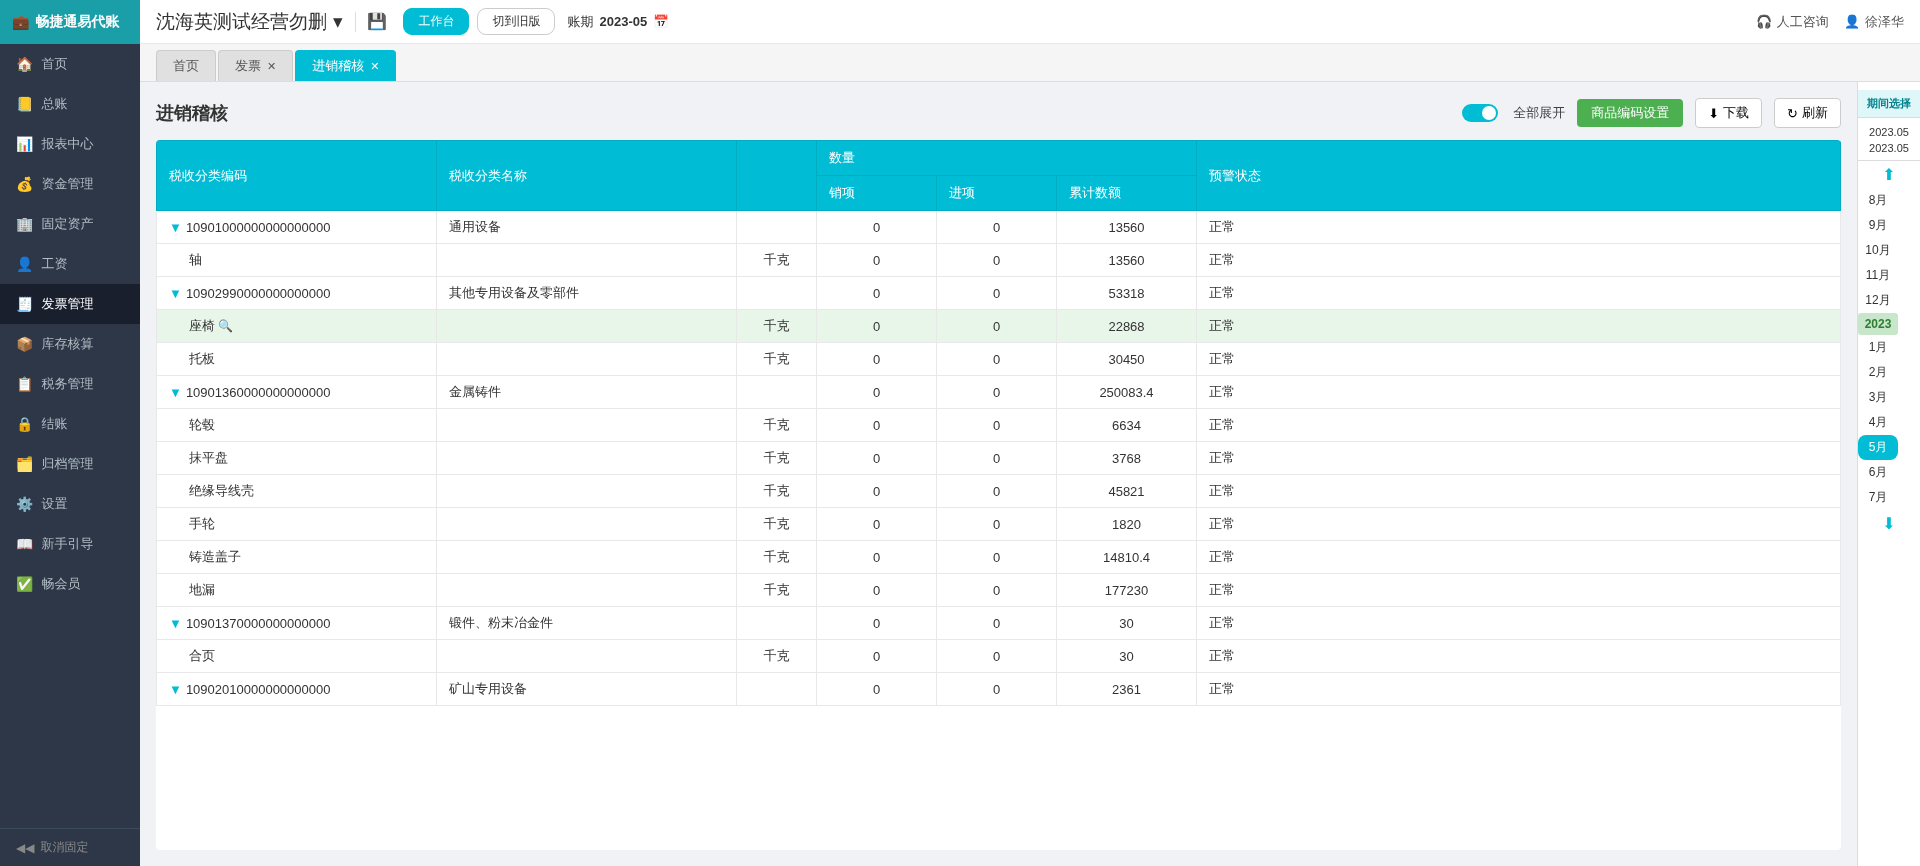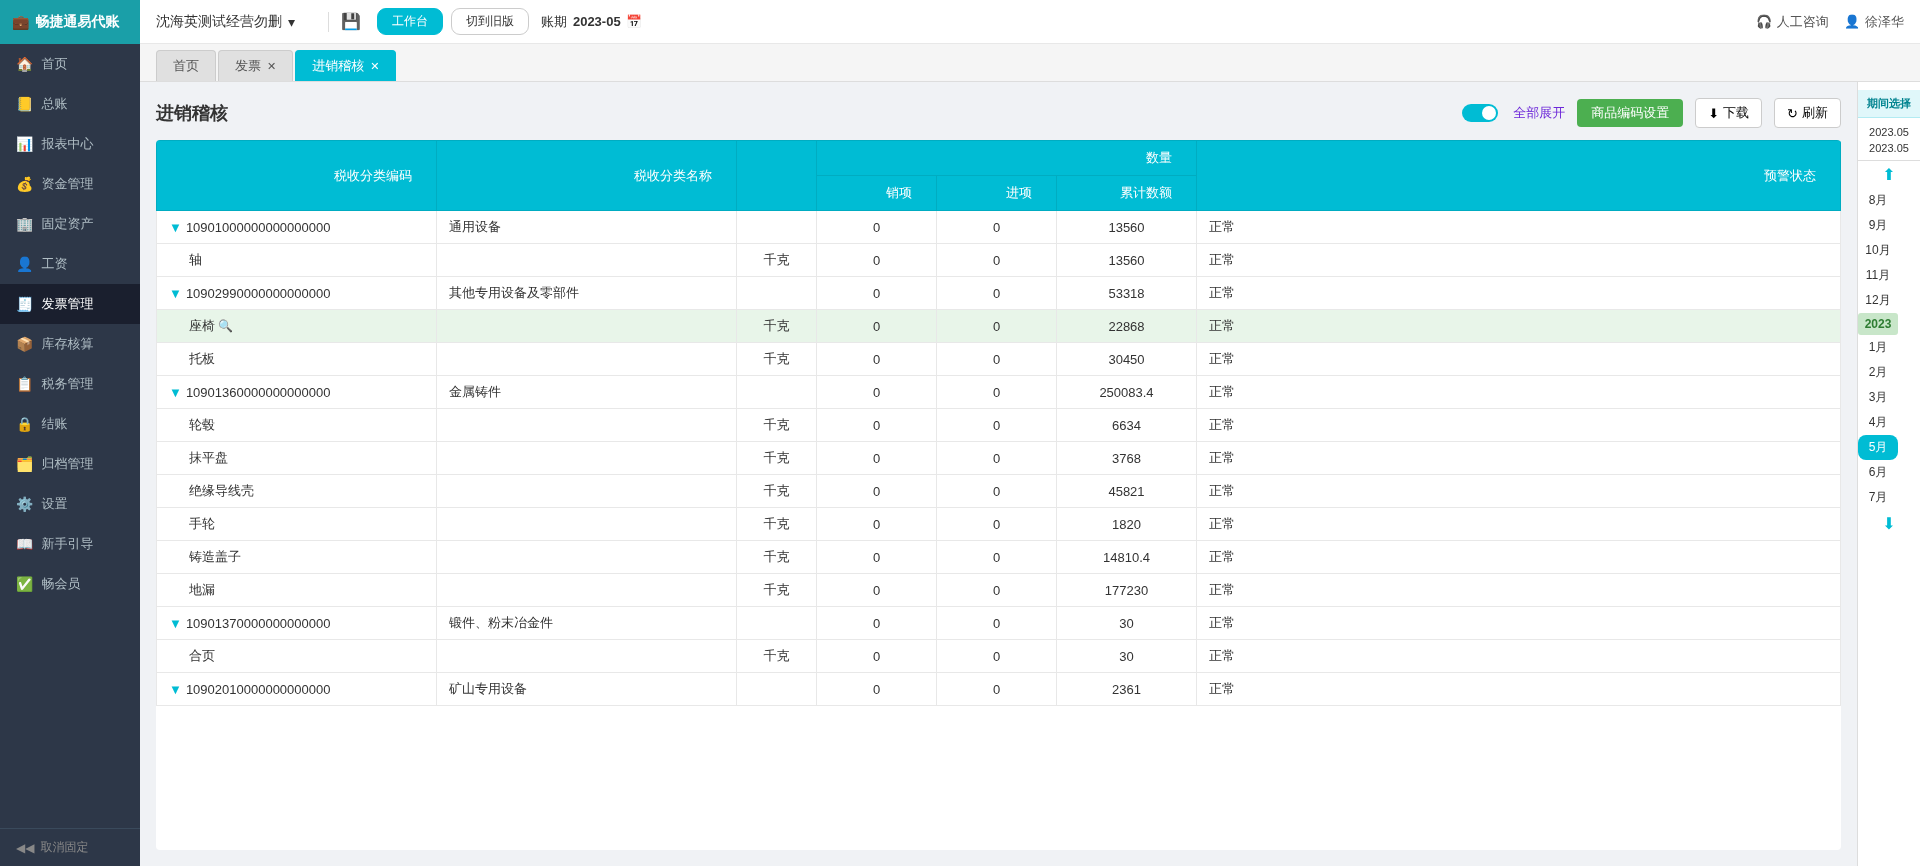--- a/index.html
+++ b/index.html
@@ -70,21 +70,21 @@
       padding: 0 16px;
       gap: 12px;
       border-bottom: 1px solid #e8e8e8;
       flex-shrink: 0;
     }
     .topbar-company {
       display: flex;
       align-items: center;
       gap: 6px;
       color: #333;
-      font-size: 14px;
+      font-size: 19px;
       cursor: pointer;
       min-width: 160px;
     }
     .topbar-btns { display: flex; align-items: center; gap: 8px; margin-left: 4px; }
     .topbar-btn {
       padding: 4px 14px;
       border-radius: 9px;
       border: 1px solid #ccc;
       background: white;
       cursor: pointer;
@@ -175,21 +175,21 @@
     .header-actions {
       display: flex;
       align-items: center;
       gap: 12px;
     }
     .toggle-switch {
       display: flex;
       align-items: center;
       gap: 15px;
       font-size: 13px;
-      color: #6d28d9;
+      color: #404040;
     }
     .toggle-track {
       width: 36px;
       height: 18px;
       background: #00bcd4;
       border-radius: 9px;
       position: relative;
       cursor: pointer;
     }
     .toggle-thumb {
@@ -243,22 +243,22 @@
     table {
       width: 100%;
       border-collapse: collapse;
       font-size: 13px;
     }
     thead tr {
       background: #00bcd4;
       color: white;
     }
     thead th {
-      padding: 8px 24px;
-      text-align: right;
+      padding: 8px 12px;
+      text-align: left;
       font-weight: normal;
       border: 1px solid #00acc1;
       white-space: nowrap;
     }
     thead tr.sub-header {
       background: #00bcd4;
     }
     tbody tr {
       border-bottom: 1px solid #e8e8e8;
     }

